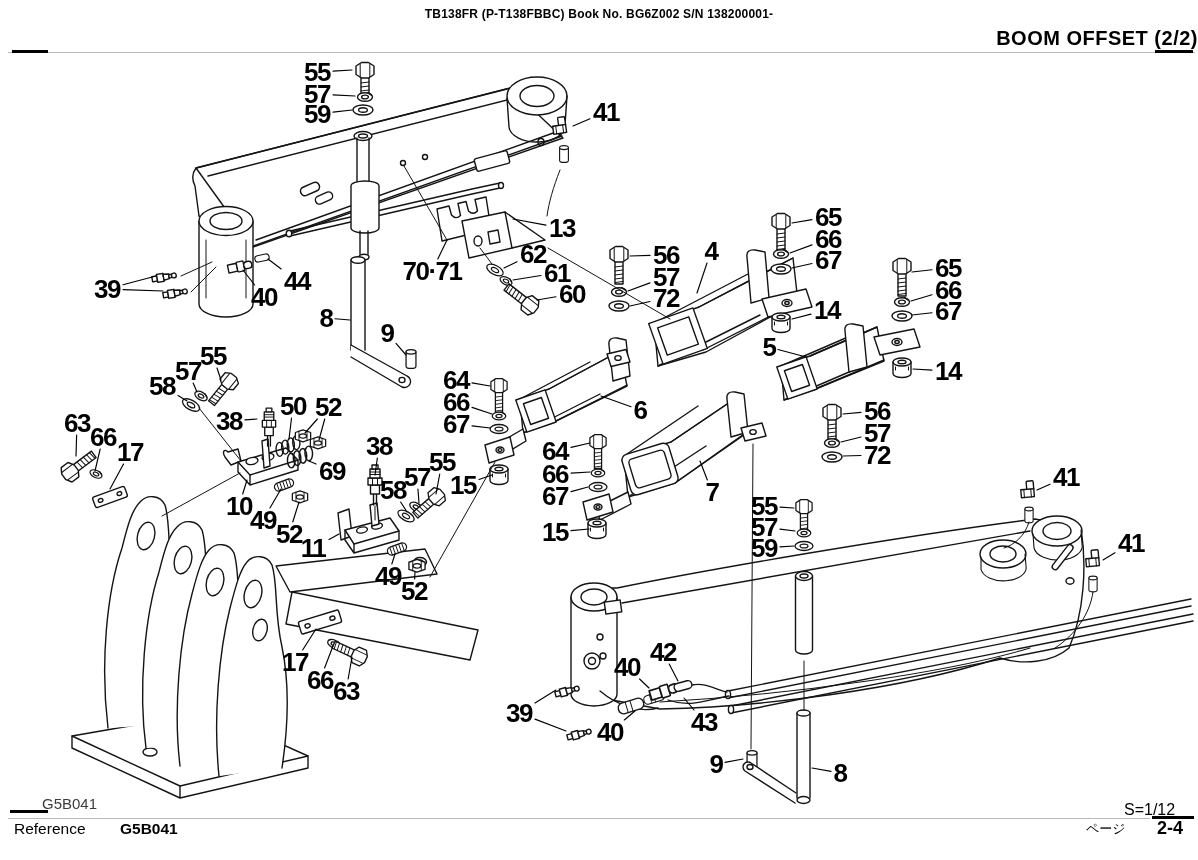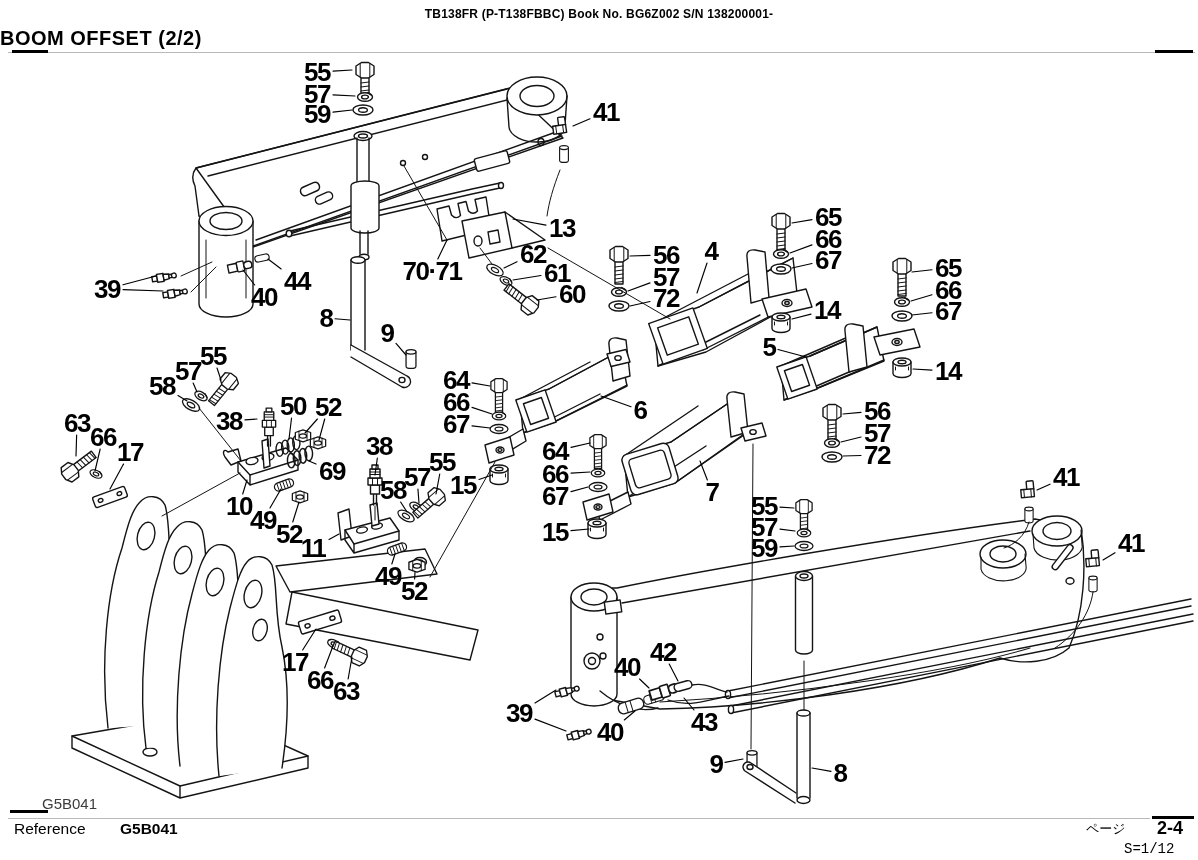--- a/index.html
+++ b/index.html
@@ -1,27 +1,27 @@
 <!DOCTYPE html>
 <html><head>
 <meta charset="utf-8">
 <style>
   html,body{margin:0;padding:0;background:#fff;}
   .page{position:relative;width:1198px;height:860px;background:#ffffff;overflow:hidden;
         font-family:"Liberation Sans","DejaVu Sans",sans-serif;color:#000;}
   .hdr1{position:absolute;top:7px;left:0;width:100%;text-align:center;
         font-size:12px;font-weight:bold;letter-spacing:.2px;}
-  .hdr2{position:absolute;top:27px;left:0;width:100%;text-align:left;
+  .hdr2{position:absolute;top:27px;left:0;width:100%;text-align:right;
         font-size:20px;font-weight:bold;letter-spacing:.5px;}
   .rule{position:absolute;background:#b9b9b9;height:1px;}
   .tick{position:absolute;background:#000;}
   .note{position:absolute;left:42px;top:795px;font-size:15px;color:#3c3c3c;}
   .ref-lab{position:absolute;left:14px;top:820px;font-size:15.5px;font-weight:normal;}
   .ref-val{position:absolute;left:120px;top:820px;font-size:15.5px;font-weight:bold;}
-  .scale{position:absolute;left:1124px;top:841px;font-size:14px;font-family:Liberation Mono, monospace;}
+  .scale{position:absolute;left:1124px;top:801px;font-size:16px;}
   .pglab{position:absolute;left:1086px;top:820px;font-size:13px;font-weight:normal;}
   .pgval{position:absolute;left:1157px;top:818px;font-size:18px;font-weight:bold;}
   svg#diagram-svg{position:absolute;left:0;top:0;pointer-events:none;}
   text.co{font-family:"Liberation Sans","DejaVu Sans",sans-serif;font-size:26px;
           font-weight:bold;letter-spacing:-1.5px;fill:#000;stroke:none;}
 </style>
 </head>
 <body>
 
 <div class="page">

